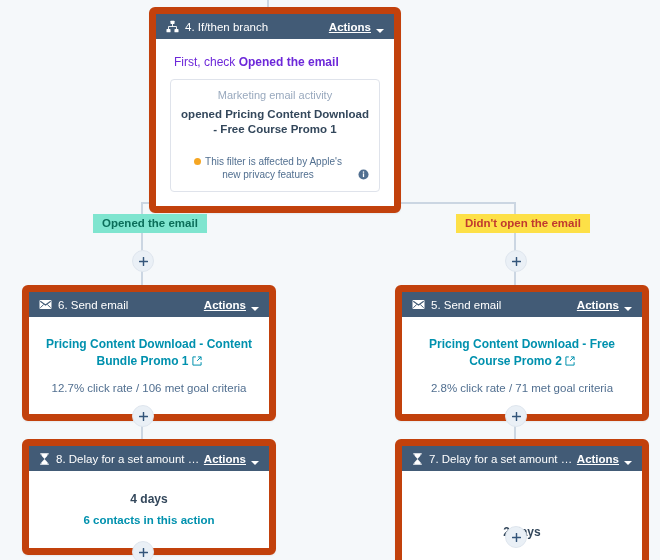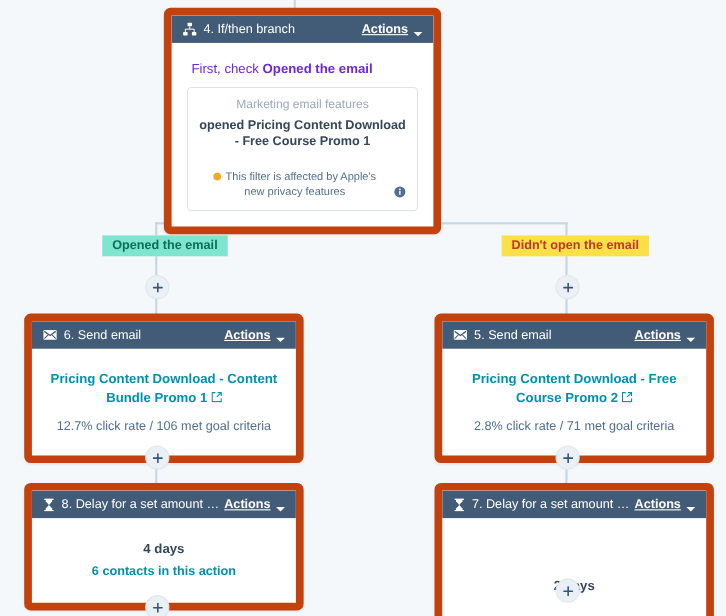--- a/index.html
+++ b/index.html
@@ -223,21 +223,21 @@
       <span class="actions">
         <span class="lbl">Actions</span>
         <span class="caret"></span>
       </span>
     </div>
     <div class="card-body">
       <div class="branch-lead">
         <span>First, check </span><b>Opened the email</b>
       </div>
       <div class="filter-box">
-        <div class="filter-cat">Marketing email features</div>
+        <div class="filter-cat">Marketing email activity</div>
         <div class="filter-main">
           <span class="op">opened </span><span class="nm">Pricing Content Download - Free Course Promo 1</span>
         </div>
         <div class="filter-warn">
           <span class="warn-dot"></span><span>This filter is affected by Apple's new privacy features</span>
           <span class="info-icon">
             <svg width="11" height="11" viewBox="0 0 12 12">
               <circle cx="6" cy="6" r="5.5" fill="#516f90"></circle>
               <rect x="5.3" y="4.8" width="1.4" height="4" fill="#ffffff"></rect>
               <rect x="5.3" y="2.6" width="1.4" height="1.5" fill="#ffffff"></rect>

